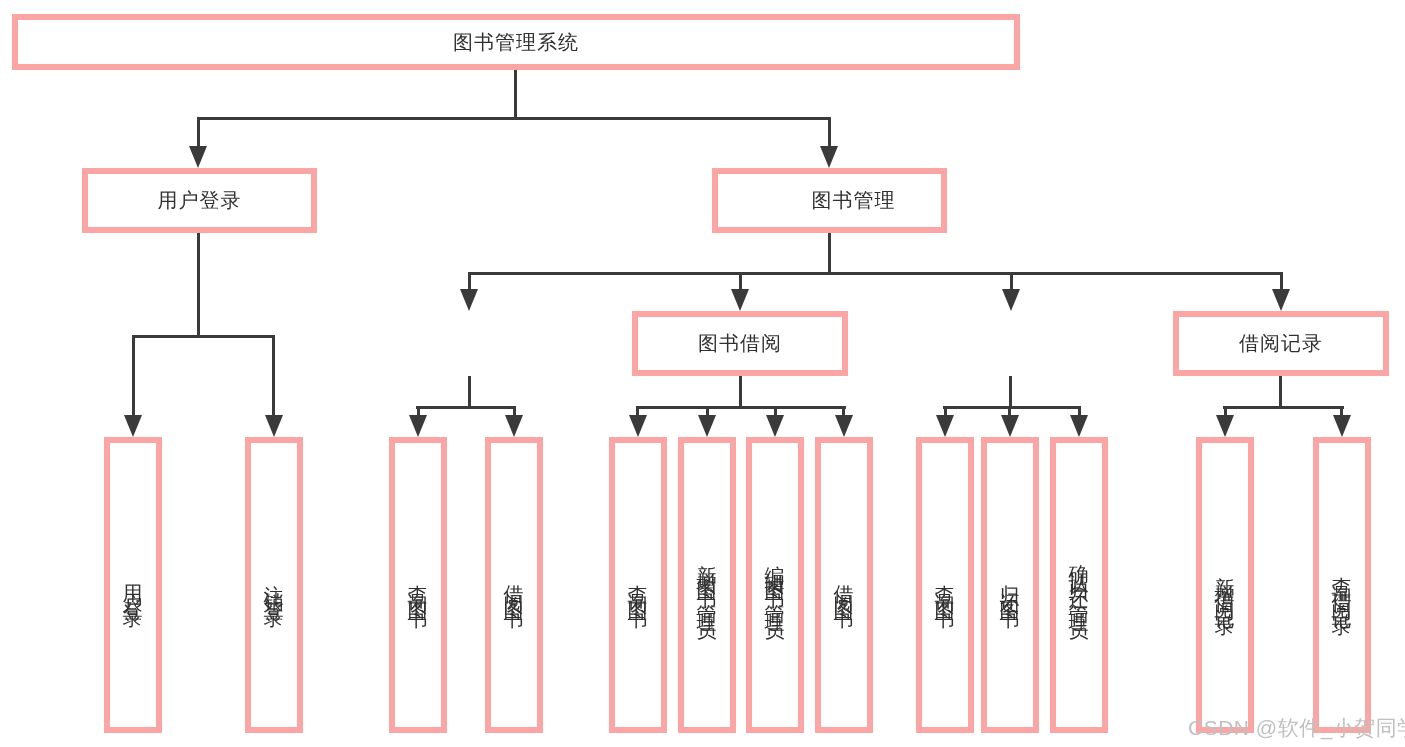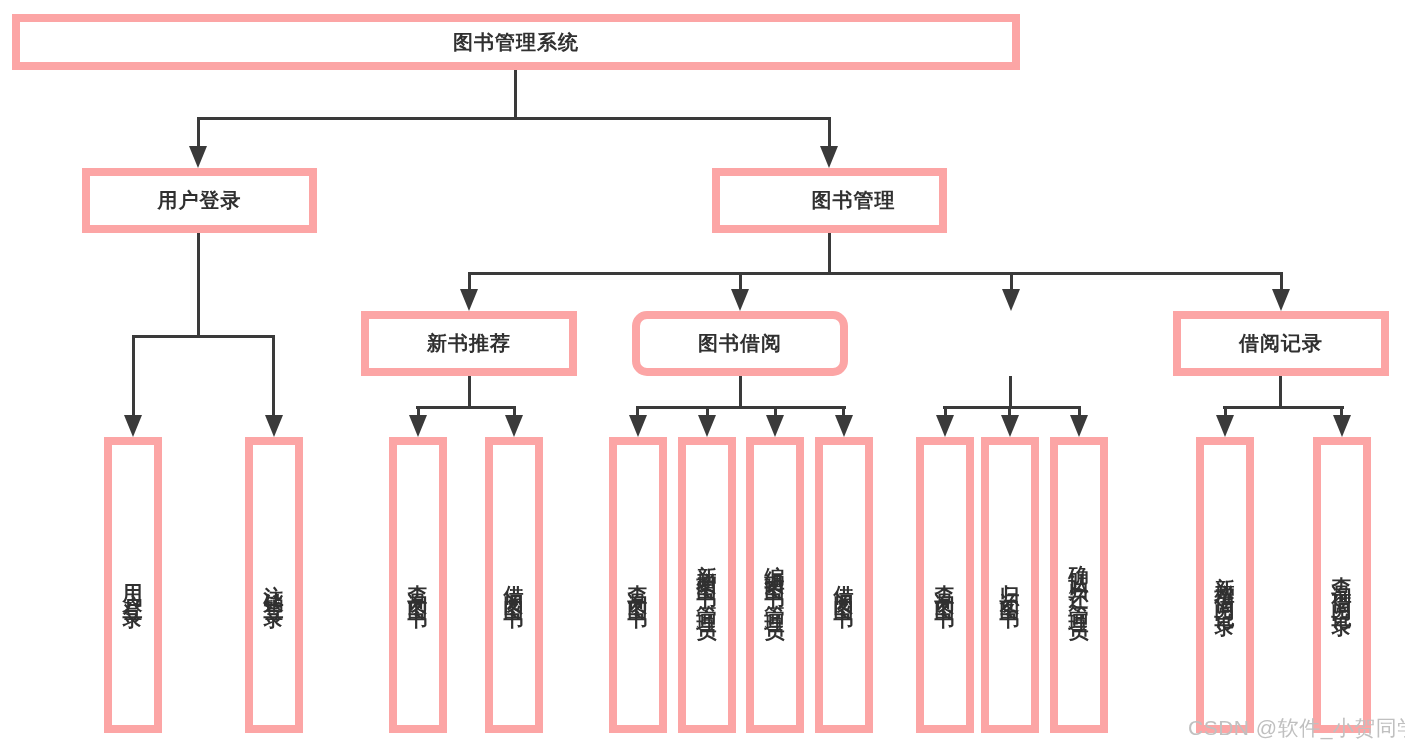--- a/index.html
+++ b/index.html
@@ -2,23 +2,23 @@
 <html><head>
 <meta charset="utf-8">
 <style>
   * { margin:0; padding:0; box-sizing:border-box; }
   html, body { background:#ffffff; }
   .canvas {
     position:relative; width:1405px; height:747px; background:#ffffff;
     font-family:"Liberation Sans","DejaVu Sans",sans-serif; color:#303030; overflow:hidden;
   }
   .box {
-    position:absolute; background:#ffffff; border:8px solid #fca5a5;
+    position:absolute; background:#ffffff; border:6px solid #fca5a5;
     display:flex; align-items:center; justify-content:center;
-    font-size:20px; letter-spacing:1px; z-index:2; color:#303030;font-weight:bold;
+    font-size:20px; letter-spacing:1px; z-index:2; color:#303030;
   }
   .rootbox { left:12px; top:14px; width:1008px; height:56px; }
   .l2 { top:168px; width:235px; height:65px; }
   .l3 { top:311px; width:216px; height:65px; }
   .leaf { top:437px; width:58px; height:296px; }
   .vt { writing-mode:vertical-rl; text-orientation:mixed; letter-spacing:8px; line-height:1.1; font-size:20px; }
   .vl { position:absolute; width:3px; background:#3a3a3a; z-index:1; }
   .hl { position:absolute; height:3px; background:#3a3a3a; z-index:1; }
   .arr {
     position:absolute; width:0; height:0; z-index:1;
@@ -33,22 +33,21 @@
 </head>
 <body>
 
 <div class="canvas">
 
   <div class="box rootbox">图书管理系统</div>
 
   <div class="box l2" style="left:82px;">用户登录</div>
   <div class="box l2" style="left:712px;padding-left:48px;">图书管理</div>
 
-  <div class="box l3" style="left:361px;">新书推荐</div>
-  <div class="box l3" style="left:632px;border-radius:15px;">图书借阅</div>
+  <div class="box l3" style="left:632px;">图书借阅</div>
   <div class="box l3" style="left:1173px;">借阅记录</div>
 
   <div class="box leaf" style="left:104px;">
       <span class="vt">用户登录</span>
     </div>
   <div class="box leaf" style="left:245px;">
       <span class="vt">注销登录</span>
     </div>
 
   <div class="box leaf" style="left:389px;">

